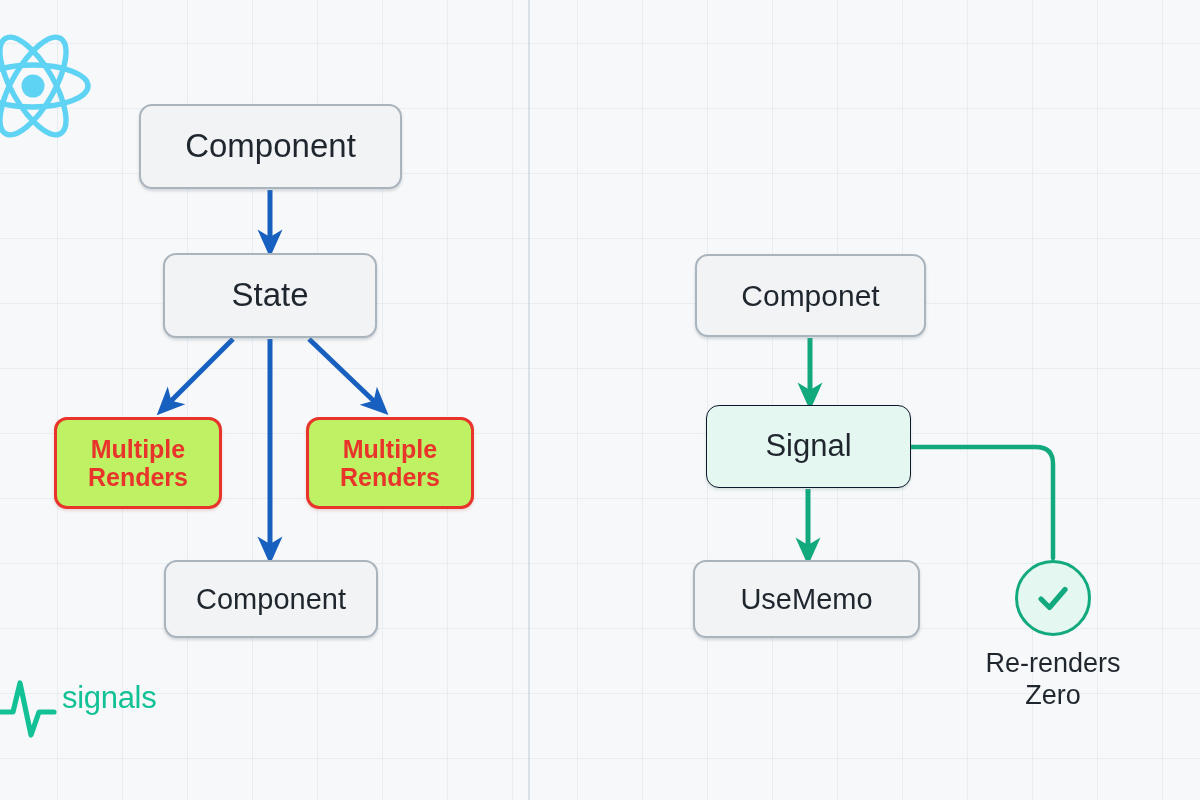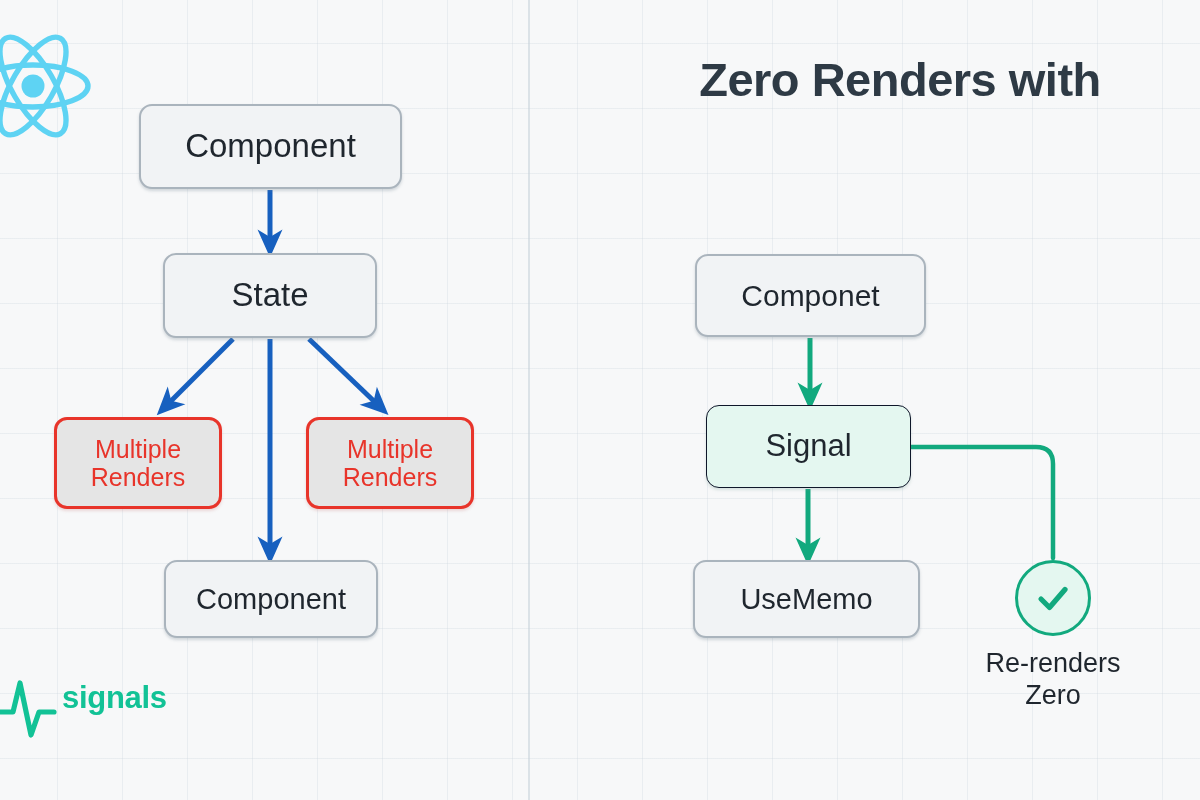--- a/index.html
+++ b/index.html
@@ -35,24 +35,24 @@
     line-height:1.12;
     user-select:none;
   }
   .node.grey{
     background:#f1f3f5;
     border:2.5px solid #aab4bd;
     color:#1f262e;
     box-shadow:0 2px 3px rgba(120,135,150,.30);
   }
   .node.red{
-    background:#e5e5e5;
+    background:#bef264;
     border:3px solid #e8342a;
     color:#e8342a;
-    font-weight:400;
+    font-weight:700;
     box-shadow:0 2px 3px rgba(200,120,120,.25);
   }
   .node.mint{
     background:#e4f7f0;
     border:1px solid #0f172a;
     color:#1f262e;
     box-shadow:0 2px 3px rgba(120,160,150,.25);
   }
 
   
@@ -92,21 +92,21 @@
     text-align:center;font-size:27px;line-height:1.18;color:#1f262e;
   }
   #zero-label .l{display:block;}
 
   
   #react-logo{position:absolute;left:-32px;top:28px;width:130px;height:116px;}
   #signals-mark{position:absolute;left:0px;top:672px;width:190px;height:72px;}
   #signals-wave{position:absolute;left:0px;top:0px;width:62px;height:72px;}
   #signals-word{
     position:absolute;left:62px;top:8px;
-    font-size:31px;font-weight:700;color:#12c296;letter-spacing:-.3px;
+    font-size:31px;font-weight:400;color:#12c296;letter-spacing:-.3px;
   }
 </style>
 </head>
 <body>
 
 <div id="canvas"></div>
 <div class="divider"></div>
 
 <svg class="layer" viewBox="0 0 1200 800" xmlns="http://www.w3.org/2000/svg">
   <defs>
@@ -147,21 +147,20 @@
 <div class="node red" id="n-mr-right">
   <span>
     <span>Multiple</span><br>
     <span>Renders</span>
   </span>
 </div>
 
 <div class="node grey" id="n-component-bottom">Component</div>
 
 <div id="title">
-  <span class="l">Zero Renders with</span>
 </div>
 
 <div class="node grey" id="n-componet">Componet</div>
 
 <div class="node mint" id="n-signal">Signal</div>
 
 <div class="node grey" id="n-usememo">UseMemo</div>
 
 <div id="check-circle">
   <svg width="46" height="46" viewBox="0 0 46 46">

